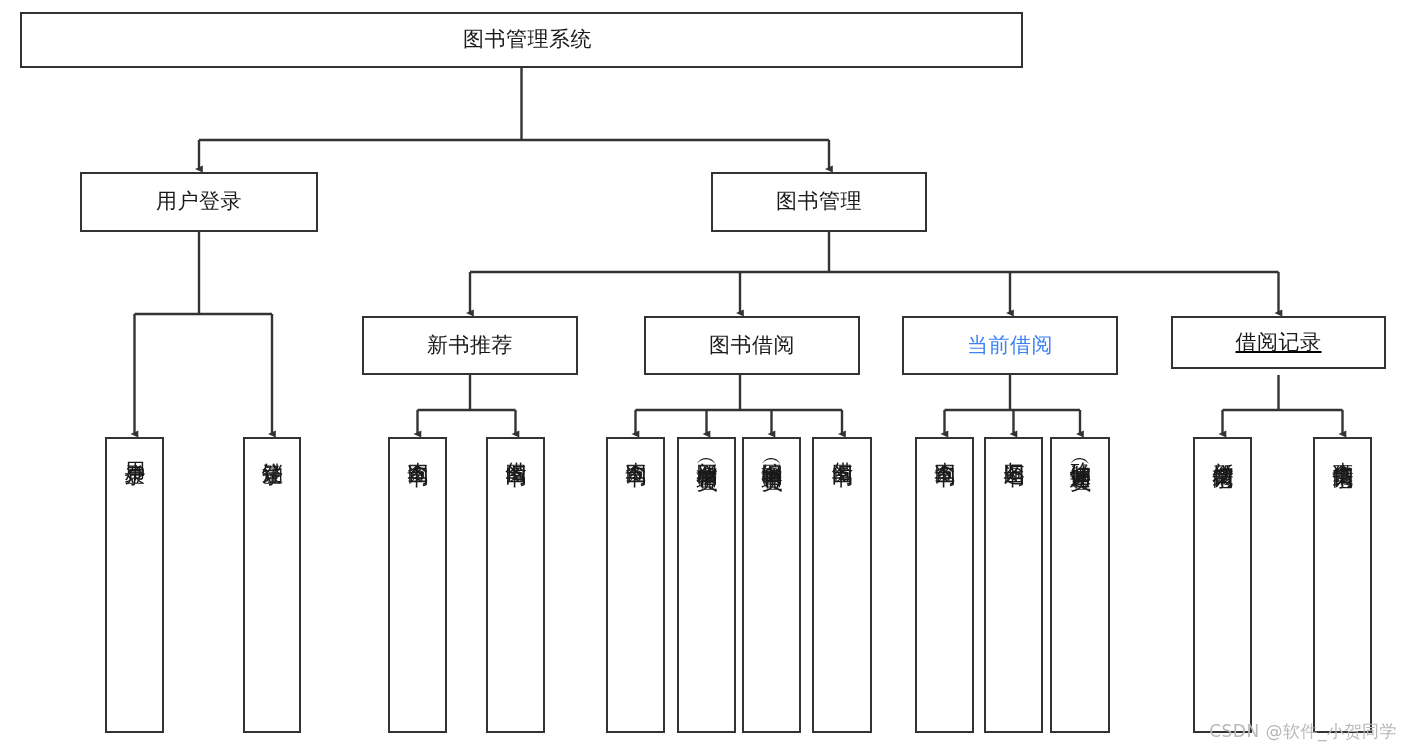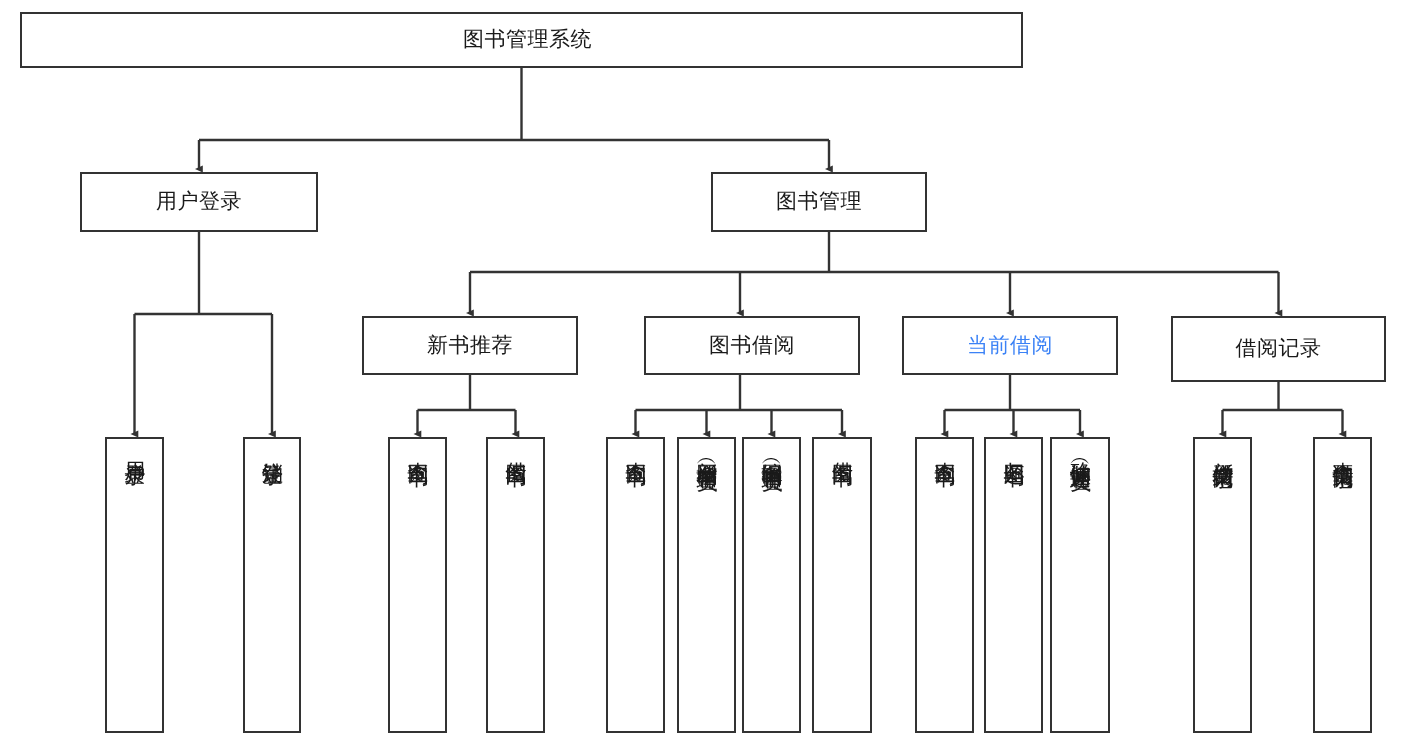--- a/index.html
+++ b/index.html
@@ -126,21 +126,21 @@
       </div>
       <div class="node-box horiz" style="left: 362px; top: 316px; width: 216px; height: 59px; border-color: rgb(51, 51, 51); background: rgb(255, 255, 255);">
         <span class="node-label" style="color: rgb(26, 26, 26); font-family: Liberation Serif, serif;">新书推荐</span>
       </div>
       <div class="node-box horiz" style="left: 632px; top: 316px; width: 216px; height: 59px; border-color: rgb(51, 51, 51); background: rgb(255, 255, 255); margin-left: 12px;">
         <span class="node-label" style="color: rgb(26, 26, 26);">图书借阅</span>
       </div>
       <div class="node-box horiz" style="left: 902px; top: 316px; width: 216px; height: 59px; border-color: rgb(51, 51, 51); background: rgb(255, 255, 255);">
         <span class="node-label" style="color: #3b82f6;">当前借阅</span>
       </div>
-      <div class="node-box horiz" style="left: 1171px; top: 316px; width: 215px; height: 66px; border-color: rgb(51, 51, 51); background: rgb(255, 255, 255);">
+      <div class="node-box horiz" style="left: 1171px; top: 316px; width: 215px; height: 53px; border-color: rgb(51, 51, 51); background: rgb(255, 255, 255); text-decoration: underline;">
         <span class="node-label" style="color: rgb(26, 26, 26);">借阅记录</span>
       </div>
       <div class="node-box vert" style="left: 105px; top: 437px; width: 59px; height: 296px; border-color: rgb(51, 51, 51); background: rgb(255, 255, 255);">
         <span class="node-label" style="color: rgb(26, 26, 26);">用户登录</span>
       </div>
       <div class="node-box vert" style="left: 243px; top: 437px; width: 58px; height: 296px; border-color: rgb(51, 51, 51); background: rgb(255, 255, 255);">
         <span class="node-label" style="color: rgb(26, 26, 26);">注销登录</span>
       </div>
       <div class="node-box vert" style="left: 388px; top: 437px; width: 59px; height: 296px; border-color: rgb(51, 51, 51); background: rgb(255, 255, 255);">
         <span class="node-label" style="color: rgb(26, 26, 26);">查询图书</span>
@@ -170,13 +170,14 @@
         <span class="node-label" style="color: rgb(26, 26, 26);">确认归还（管理员）</span>
       </div>
       <div class="node-box vert" style="left: 1193px; top: 437px; width: 59px; height: 296px; border-color: rgb(51, 51, 51); background: rgb(255, 255, 255);">
         <span class="node-label" style="color: rgb(26, 26, 26);">新增借阅记录</span>
       </div>
       <div class="node-box vert" style="left: 1313px; top: 437px; width: 59px; height: 296px; border-color: rgb(51, 51, 51); background: rgb(255, 255, 255);">
         <span class="node-label" style="color: rgb(26, 26, 26);">查询借阅记录</span>
       </div>
     </div>
 
+  <div id="watermark">CSDN @软件_小贺同学</div>
 </div>
 
 </body></html>

